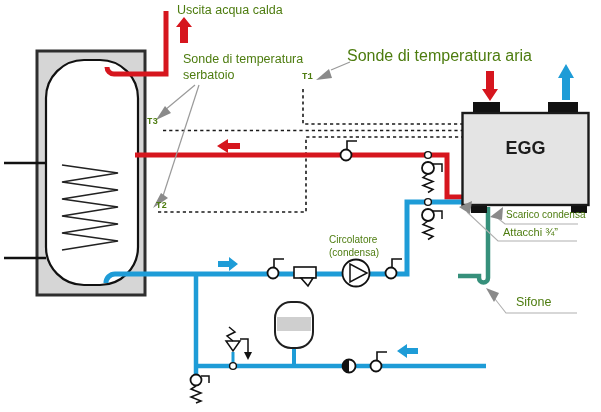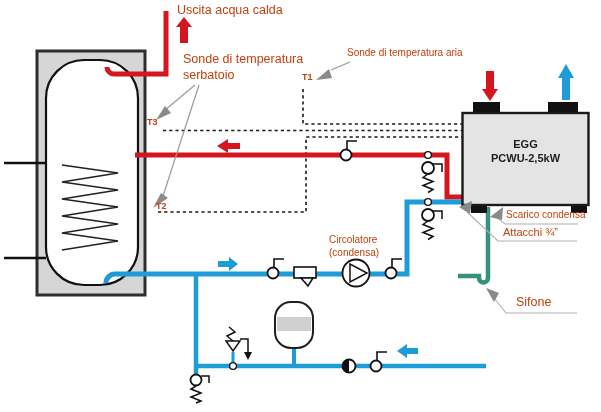--- a/index.html
+++ b/index.html
@@ -1,31 +1,31 @@
 <!DOCTYPE html>
 <html><head>
 <meta charset="utf-8">
 <style>
   html,body{margin:0;padding:0;background:#fff;}
   .stage{
     position:relative;width:601px;height:412px;background:#ffffff;
     font-family:"Liberation Sans", sans-serif;color:#1c1c1c;overflow:hidden;
   }
   .stage svg{position:absolute;left:0;top:0;}
-  .lbl{position:absolute;white-space:nowrap;color:#c2410c;}
+  .lbl{position:absolute;white-space:nowrap;color:#4d7c0f;}
   .pre{white-space:pre-line;}
   .lbl-hot-out{left:177px;top:3px;font-size:12.5px;}
   .lbl-tank-sensors{left:172px;top:52px;font-size:12.5px;line-height:1.25;margin-left:11px;}
-  .lbl-air-sensor{left:347px;top:47px;font-size:10px;}
-  .lbl-t{font-size:9px;font-weight:bold;}
+  .lbl-air-sensor{left:347px;top:47px;font-size:16px;}
+  .lbl-t{font-size:9px;font-weight:bold;font-family:Liberation Mono, monospace;}
   .lbl-t1{left:302px;top:72px;}
   .lbl-t3{left:147px;top:117px;text-align:center;}
   .lbl-t2{left:156px;top:201px;}
   .unit-text{position:absolute;left:462px;top:137px;width:127px;text-align:center;
-    font-weight:bold;font-size:11px;line-height:1.3;}
+    font-weight:bold;font-size:18px;line-height:1.3;}
   .lbl-condensate{left:506px;top:209px;font-size:10px;}
   .lbl-connections{left:503px;top:226px;font-size:11px;}
   .lbl-siphon{left:516px;top:295px;font-size:12.5px;}
   .lbl-circulator{left:329px;top:234px;font-size:10px;line-height:1.25;}
 </style>
 </head>
 <body>
 
 <div class="stage">
 
@@ -163,21 +163,20 @@
   <div class="lbl lbl-hot-out">Uscita acqua calda</div>
   <div class="lbl pre lbl-tank-sensors">Sonde di temperatura
 serbatoio</div>
   <div class="lbl lbl-air-sensor">Sonde di temperatura aria</div>
   <div class="lbl lbl-t lbl-t1">T1</div>
   <div class="lbl lbl-t lbl-t3">T3</div>
   <div class="lbl lbl-t lbl-t2">T2</div>
 
   <div class="unit-text">
     <div>EGG</div>
-    <div>PCWU-2,5kW</div>
   </div>
 
   <div class="lbl lbl-condensate">Scarico condensa</div>
   <div class="lbl lbl-connections">Attacchi ¾”</div>
   <div class="lbl lbl-siphon">Sifone</div>
   <div class="lbl pre lbl-circulator">Circolatore
 (condensa)</div>
 </div>
 
 </body></html>

